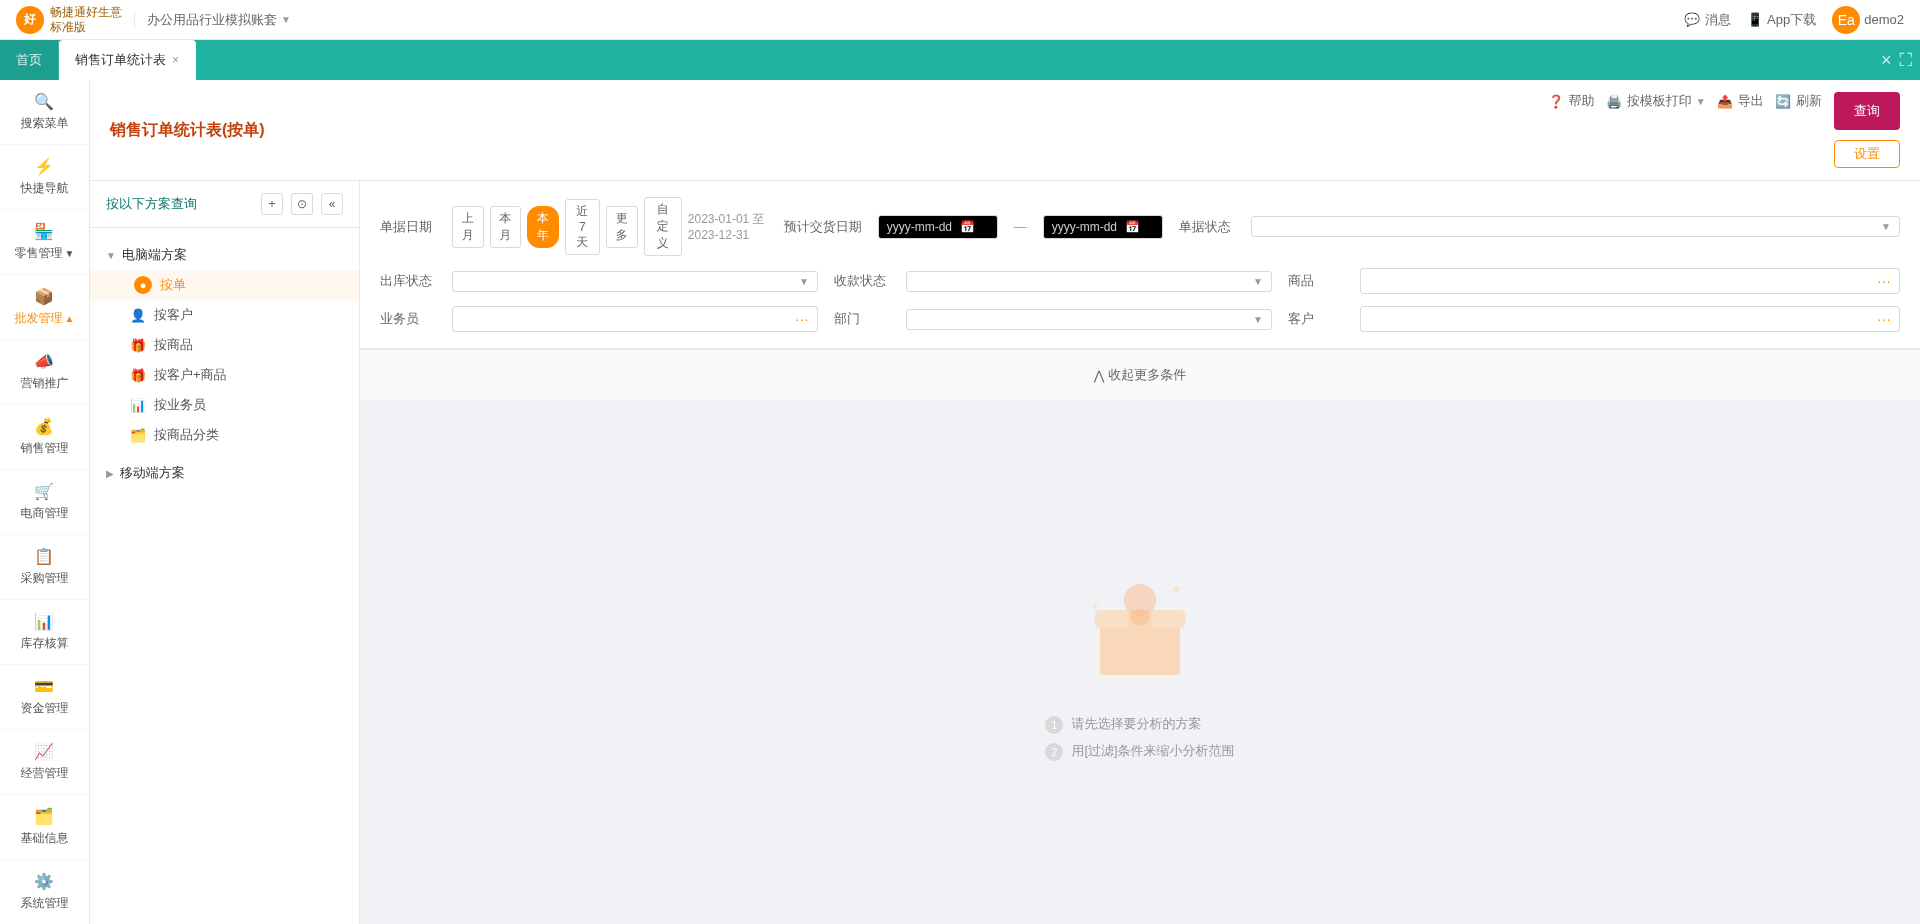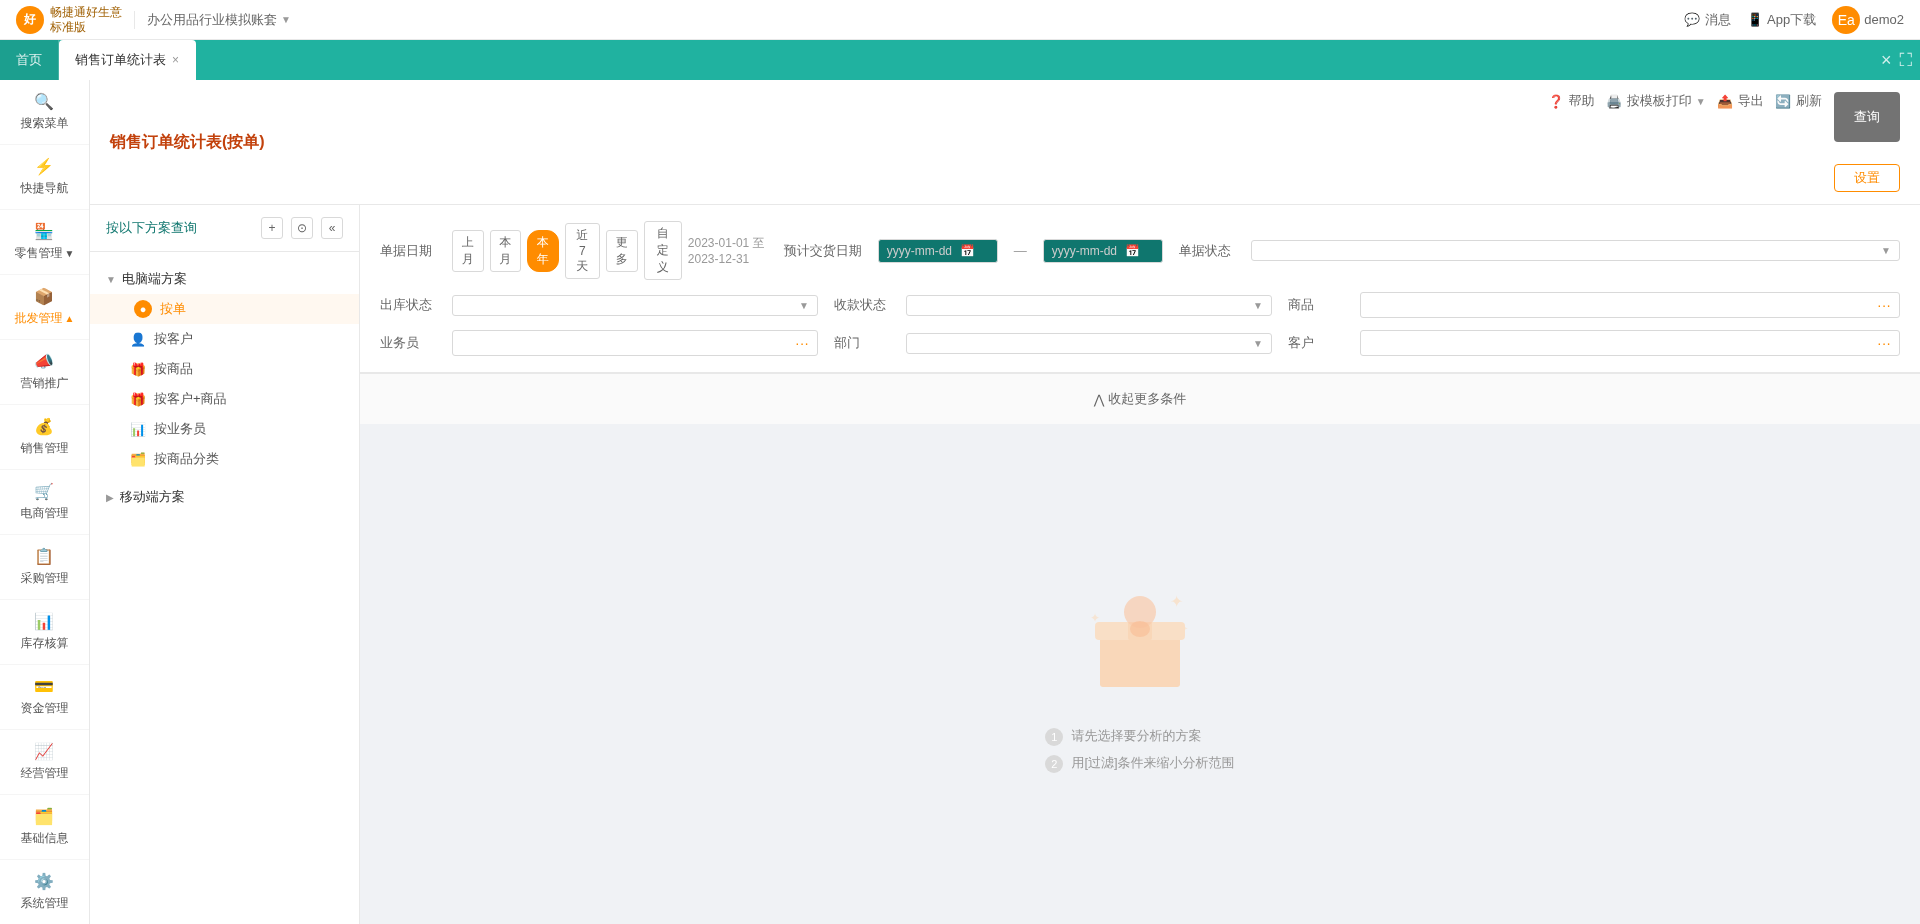--- a/index.html
+++ b/index.html
@@ -37,33 +37,33 @@
     .sidebar-item .arrow { font-size: 10px; }
 
     
     .content-area { flex: 1; overflow: hidden; display: flex; flex-direction: column; }
 
     
     .page-header { background: #fff; padding: 12px 20px; border-bottom: 1px solid #e8e8e8; display: flex; align-items: center; justify-content: space-between; flex-shrink: 0; }
     .page-title { font-size: 16px; font-weight: 600; color: #c2410c; }
     .page-actions { display: flex; align-items: center; gap: 12px; }
     .action-btn { display: flex; align-items: center; gap: 4px; color: #666; font-size: 13px; cursor: pointer; }
-    .query-btn { background: #737373; color: white; border: none; padding: 16px 20px; border-radius: 4px; cursor: pointer; font-size: 13px; }
-    .set-btn { background: #fff; color: #ff8c00; border: 1px solid #ff8c00; padding: 4px 16px; border-radius: 4px; cursor: pointer; font-size: 13px; margin-top: 16px; }
+    .query-btn { background: #be185d; color: white; border: none; padding: 10px 20px; border-radius: 4px; cursor: pointer; font-size: 13px; }
+    .set-btn { background: #fff; color: #ff8c00; border: 1px solid #ff8c00; padding: 4px 16px; border-radius: 4px; cursor: pointer; font-size: 13px; margin-top: 4px; }
 
     
     .filter-area { background: #fff; padding: 16px 20px; border-bottom: 1px solid #e8e8e8; flex-shrink: 0; }
     .filter-row { display: flex; align-items: center; gap: 16px; margin-bottom: 12px; }
     .filter-row:last-child { margin-bottom: 0; }
     .filter-label { color: #666; font-size: 13px; white-space: nowrap; min-width: 56px; }
     .date-group { display: flex; align-items: center; gap: 6px; flex: 1; }
     .date-btn { padding: 3px 8px; border: 1px solid #d9d9d9; border-radius: 3px; cursor: pointer; font-size: 12px; color: #666; background: #fff; }
     .date-btn.active { background: #ff8c00; color: white; border-color: #ff8c00; border-radius: 12px; font-family: Liberation Mono, monospace; }
     .date-range-text { font-size: 12px; color: #999; }
-    .date-input { border: 1px solid #d9d9d9; border-radius: 3px; padding: 4px 8px; font-size: 12px; color: #999; background: #0f766e; display: flex; align-items: flex-end; gap: 4px; cursor: pointer; min-width: 120px; }
+    .date-input { border: 1px solid #d9d9d9; border-radius: 3px; padding: 4px 8px; font-size: 12px; color: #999; background: #000000; display: flex; align-items: flex-end; gap: 4px; cursor: pointer; min-width: 120px; }
     .date-sep { color: #999; }
     .filter-select { border: 1px solid #d9d9d9; border-radius: 3px; padding: 4px 8px; font-size: 12px; color: #333; background: #fff; display: flex; align-items: center; justify-content: space-between; cursor: pointer; flex: 1; min-width: 180px; }
     .filter-select-wide { min-width: 300px; flex: 2; }
     .filter-input-dots { color: #ff8c00; font-size: 14px; cursor: pointer; }
     .collapse-btn { display: flex; align-items: center; justify-content: center; gap: 4px; color: #666; font-size: 13px; cursor: pointer; padding: 8px 0; }
     .collapse-area { text-align: center; background: #fafafa; padding: 8px; border-top: 1px solid #e8e8e8; }
 
     
     .left-panel { width: 270px; background: #fff; border-right: 1px solid #e8e8e8; flex-shrink: 0; display: flex; flex-direction: column; }
     .left-panel-header { padding: 12px 16px; display: flex; align-items: center; justify-content: space-between; border-bottom: 1px solid #e8e8e8; }

